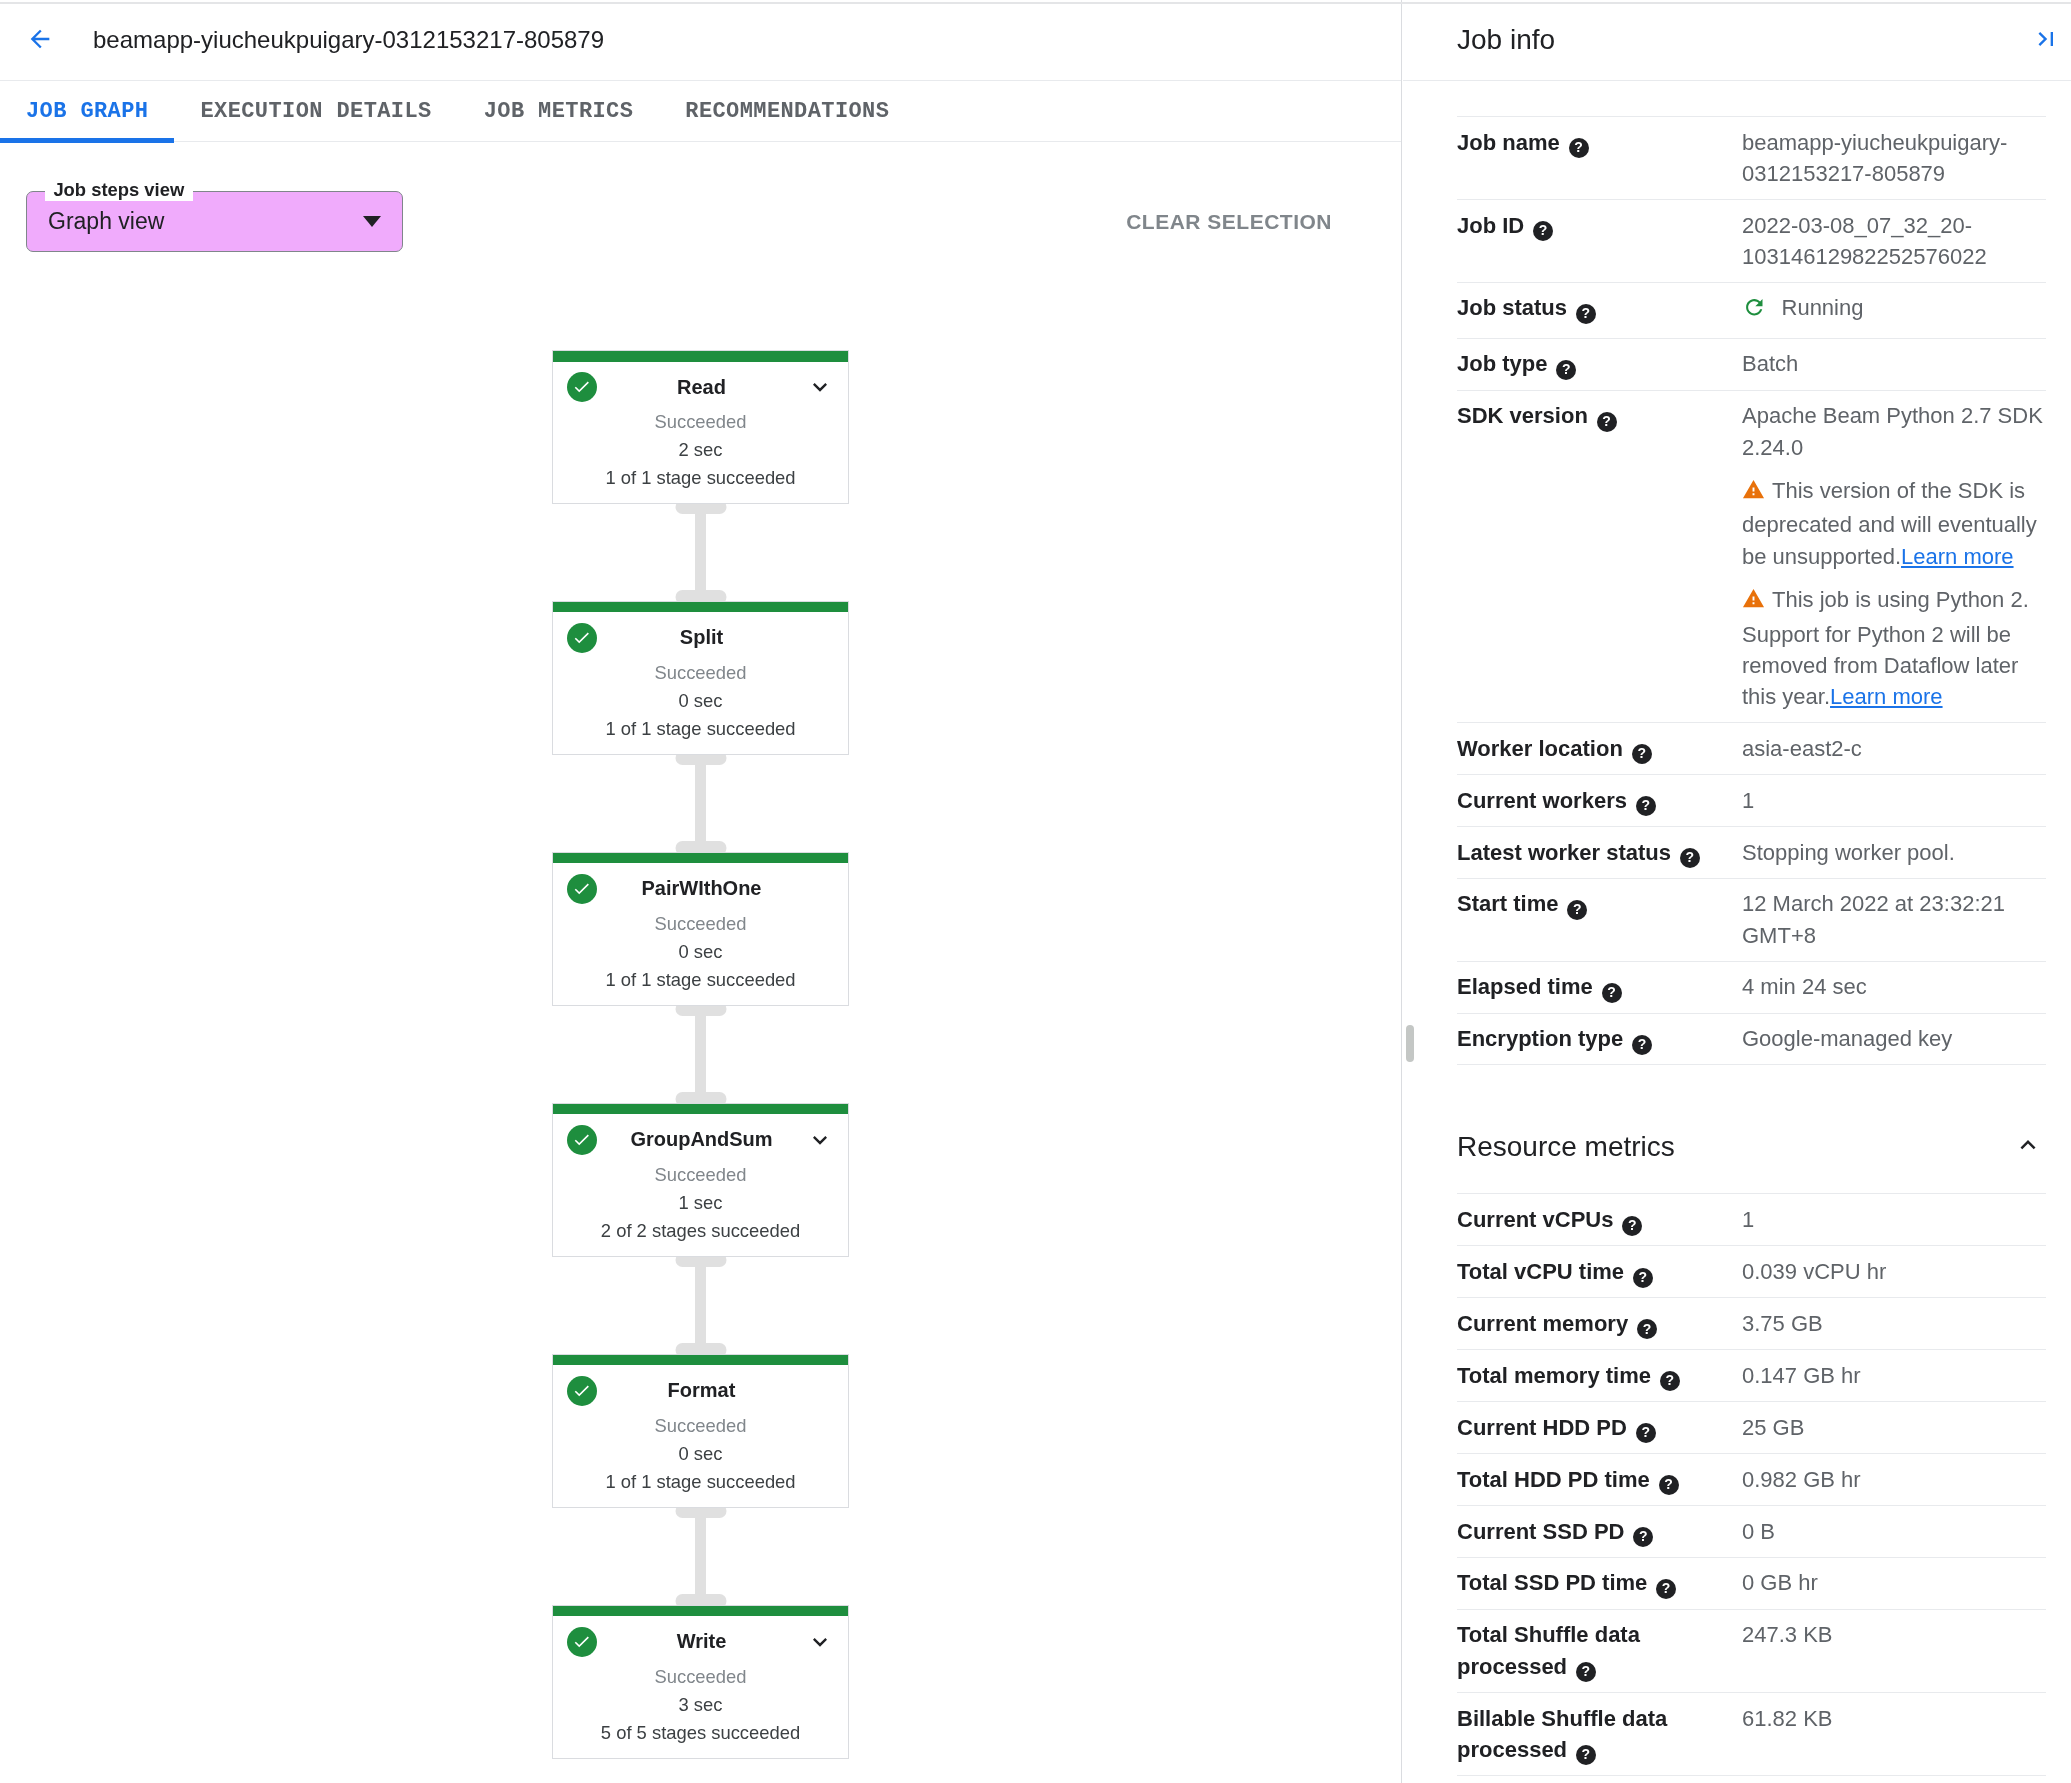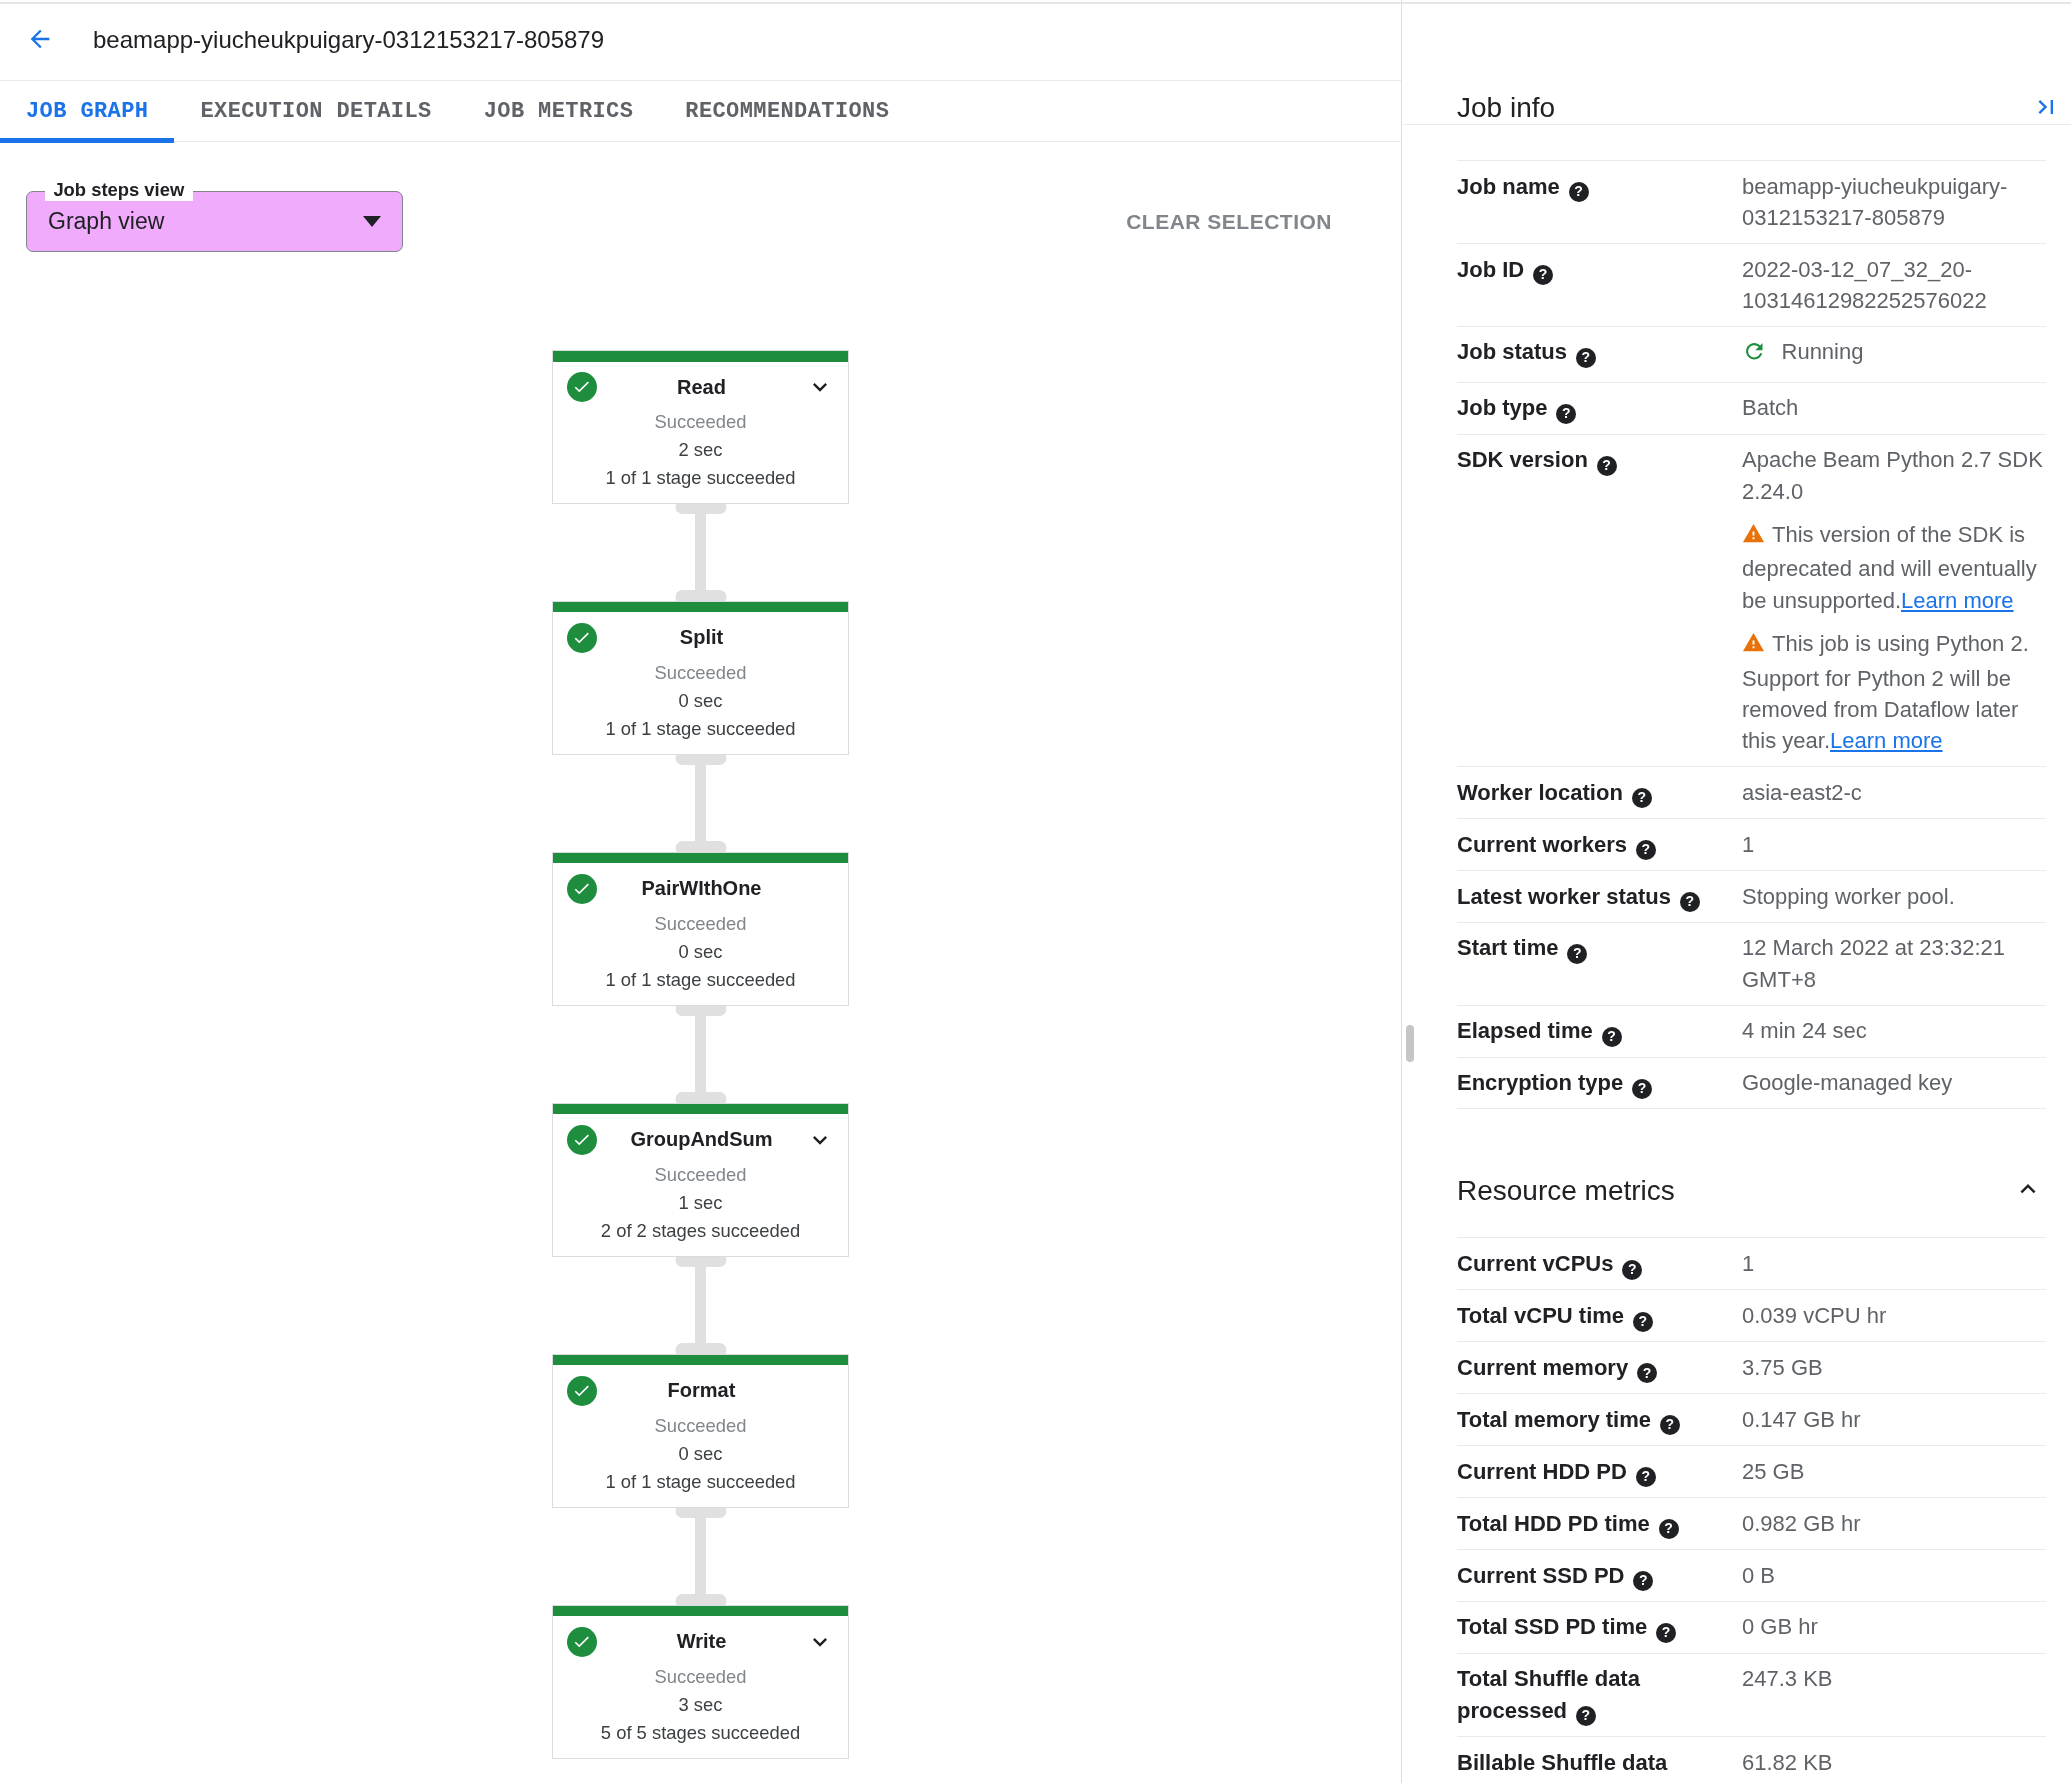--- a/index.html
+++ b/index.html
@@ -48,21 +48,21 @@
   .gnode-status { text-align:center; font-size:18.4px; color:#80868b; margin-top:8.8px; }
   .gnode-duration, .gnode-stages { text-align:center; font-size:18.4px; color:#3c4043; margin-top:6.1px; }
   .connector { width:10.5px; height:97px; background:#e0e0e0; position:relative; z-index:0; }
   .connector::before, .connector::after { content:""; position:absolute; left:50%; transform:translateX(-50%);
     width:51px; height:14px; border-radius:8px; background:#e0e0e0; }
   .connector::before { top:-3.5px; } .connector::after { bottom:-3.5px; }
   .gnode-wrap:last-child .connector { display:none; }
 
   
   .right-panel { position:absolute; top:0; left:1403px; width:669px; height:1784px; overflow:hidden; background:#fff; }
-  .panel-header { height:81px; display:flex; align-items:flex-end; padding:0 12.3px 0 54px; border-bottom:0.9px solid #e8eaed;margin-top:44px; }
+  .panel-header { height:81px; display:flex; align-items:center; padding:0 12.3px 0 54px; border-bottom:0.9px solid #e8eaed; }
   .panel-title { font-size:28px; color:#202124; }
   .panel-collapse { margin-left:auto; }
   .panel-body { padding:0 26px 0 54px; }
   .info-table { margin-top:35px; border-top:0.9px solid #e8eaed; }
   .info-row { display:grid; grid-template-columns:285px 1fr; border-bottom:0.9px solid #e8eaed; padding:9.7px 0; font-size:22px; }
   .row-label { font-weight:700; color:#202124; line-height:1.42; padding-right:10.5px; }
   .row-value { color:#5f6368; line-height:1.42; overflow-wrap:anywhere; }
   .help-icon { display:inline-flex; width:20px; height:20px; border-radius:50%; background:#202124; color:#fff;
     font-size:14px; font-weight:700; align-items:center; justify-content:center; margin-left:8.8px; vertical-align:-2.6px; cursor:pointer; }
   .running-icon { display:inline-block; vertical-align:-4.4px; margin-right:8.8px; }
@@ -262,21 +262,21 @@
   </div>
   <div class="panel-body">
     <div class="info-table" id="job-info-table">
   <div class="info-row">
     <div class="row-label"><span class="label-text">Job name</span><span class="help-icon" hidden="">?</span></div>
     <div class="row-value"><span class="value-text">beamapp-yiucheukpuigary-0312153217-805879</span></div>
   </div>
 
   <div class="info-row">
     <div class="row-label"><span class="label-text">Job ID</span><span class="help-icon" hidden="">?</span></div>
-    <div class="row-value"><span class="value-text">2022-03-12_07_32_20-10314612982252576022</span></div>
+    <div class="row-value"><span class="value-text">2022-03-08_07_32_20-10314612982252576022</span></div>
   </div>
 
   <div class="info-row">
     <div class="row-label"><span class="label-text">Job status</span><span class="help-icon" hidden="">?</span></div>
     <div class="row-value">
   <span class="running-icon">
     <svg viewBox="0 0 24 24" width="24.6" height="24.6">
                 <path d="M17.65 6.35C16.2 4.9 14.21 4 12 4c-4.42 0-7.99 3.58-8 8s3.57 8 8 8c3.73 0 6.84-2.55 7.73-6h-2.08c-.82 2.33-3.04 4-5.65 4-3.31 0-6-2.69-6-6s2.69-6 6-6c1.66 0 3.14.69 4.22 1.78L13 11h7V4l-2.35 2.35z" fill="#1e8e3e"></path>
               </svg>
   </span>

